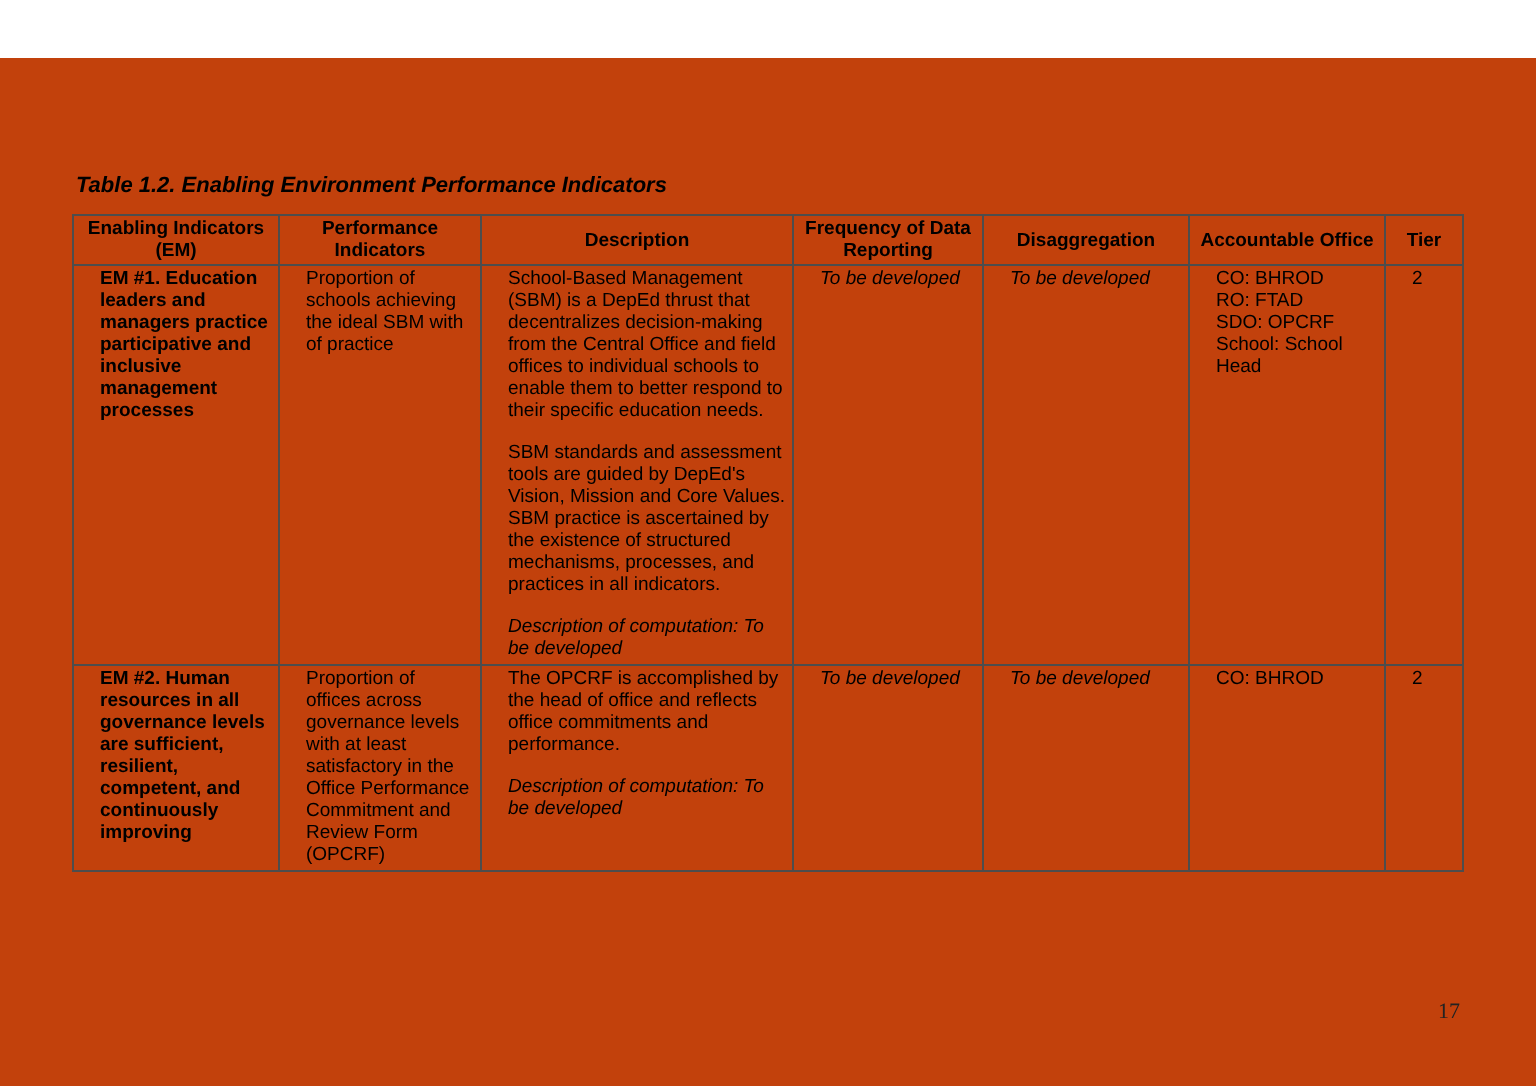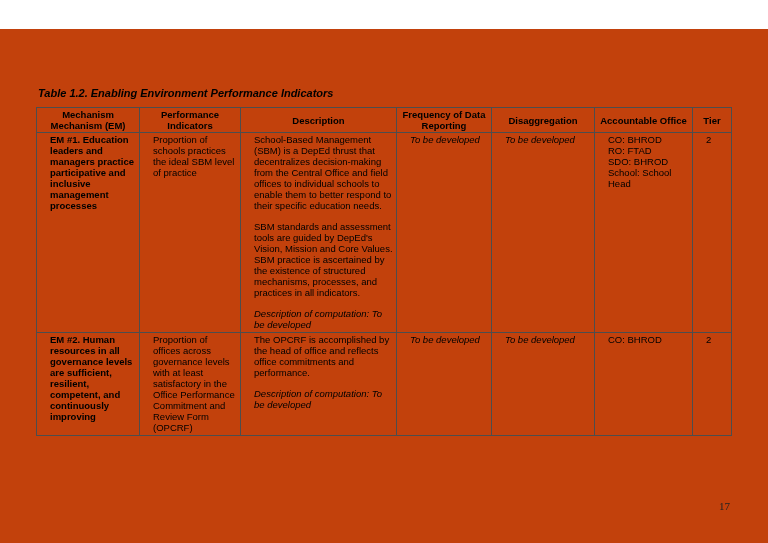--- a/index.html
+++ b/index.html
@@ -75,44 +75,44 @@
       <col style="width:103px">
       <col style="width:101px">
       <col style="width:156px">
       <col style="width:95px">
       <col style="width:103px">
       <col style="width:98px">
       <col style="width:39px">
     </colgroup>
     <thead>
       <tr class="hdr">
-        <th>Mechanism Mechanism (EM)</th>
+        <th>Enabling Indicators (EM)</th>
         <th>Performance Indicators</th>
         <th>Description</th>
         <th>Frequency of Data Reporting</th>
         <th>Disaggregation</th>
         <th>Accountable Office</th>
         <th>Tier</th>
       </tr>
     </thead>
     <tbody>
       <tr class="r1">
         <td class="em">EM #1. Education leaders and managers practice participative and inclusive management processes</td>
-        <td>Proportion of schools practices the ideal SBM level of practice</td>
+        <td>Proportion of schools achieving the ideal SBM with of practice</td>
         <td>
           <div class="para">School-Based Management (SBM) is a DepEd thrust that decentralizes decision-making from the Central Office and field offices to individual schools to enable them to better respond to their specific education needs.</div>
           <div class="para spaced">SBM standards and assessment tools are guided by DepEd's Vision, Mission and Core Values. SBM practice is ascertained by the existence of structured mechanisms, processes, and practices in all indicators.</div>
           <div class="para spaced italic">Description of computation: To be developed</div>
         </td>
         <td class="italic">To be developed</td>
         <td class="italic">To be developed</td>
         <td>
           <div>CO: BHROD</div>
           <div>RO: FTAD</div>
-          <div>SDO: BHROD</div>
+          <div>SDO: OPCRF</div>
           <div>School: School Head</div>
         </td>
         <td>2</td>
       </tr>
       <tr class="r2">
         <td class="em">EM #2. Human resources in all governance levels are sufficient, resilient, competent, and continuously improving</td>
         <td>Proportion of offices across governance levels with at least satisfactory in the Office Performance Commitment and Review Form (OPCRF)</td>
         <td>
           <div class="para">The OPCRF is accomplished by the head of office and reflects office commitments and performance.</div>
           <div class="para spaced italic">Description of computation: To be developed</div>

